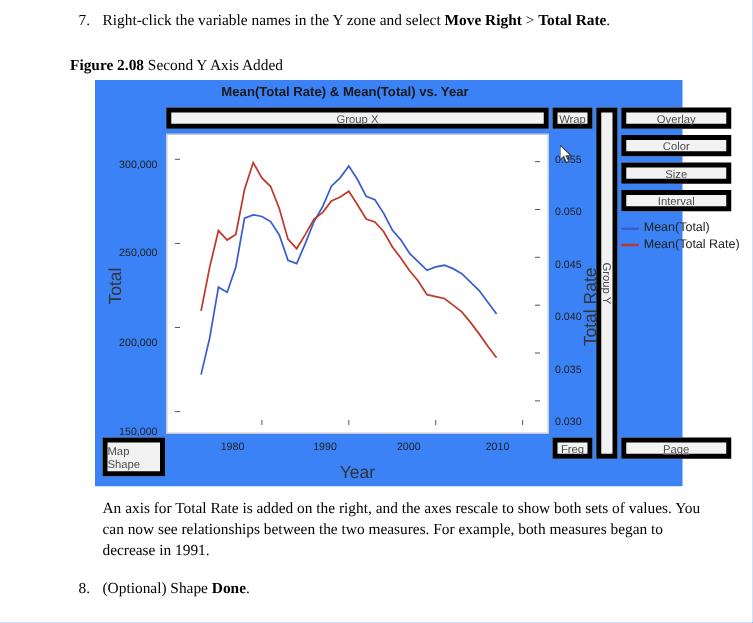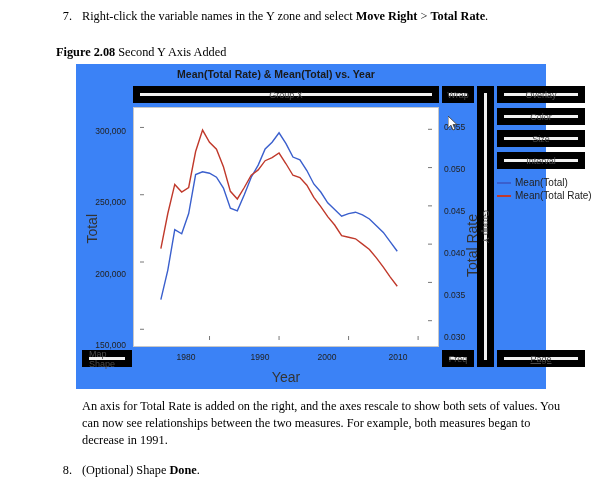--- a/index.html
+++ b/index.html
@@ -83,36 +83,36 @@
     text-align: center;
     font-size: 10.5px;
     font-weight: bold;
     color: #1a1a1a;
   }
 
   
   .zone {
     position: absolute;
     background: #f2f2f2;
-    border: 7px solid #000000;
+    border: 4px solid #000000;
     color: #4a4a4a;
     font-size: 9px;
     display: flex;
     align-items: center;
     justify-content: center;
     box-sizing: border-box;
   }
   .zone.vertical {
     writing-mode: vertical-rl;
     text-orientation: mixed;
   }
 
   #zone-groupx  { left: 57px;  top: 22px;  width: 306px; height: 17px; }
   #zone-wrap    { left: 366px; top: 22px;  width: 32px;  height: 17px; }
-  #zone-mapshape{ left: 6px;   top: 286px; width: 50px;  height: 17px; }
+  #zone-mapshape{ left: 6px;   top: 286px; width: 50px;  height: 31px; }
   #zone-freq    { left: 366px; top: 286px; width: 32px;  height: 17px; }
   #zone-groupy  { left: 401px; top: 22px;  width: 17px;  height: 281px; }
   #zone-page    { left: 421px; top: 286px; width: 88px;  height: 17px; text-decoration: underline; }
 
   #zone-overlay { left: 421px; top: 22px;  width: 88px;  height: 17px; }
   #zone-color   { left: 421px; top: 44px;  width: 88px;  height: 17px; }
   #zone-size    { left: 421px; top: 66px;  width: 88px;  height: 17px; }
   #zone-interval{ left: 421px; top: 88px;  width: 88px;  height: 17px; }
 
   

